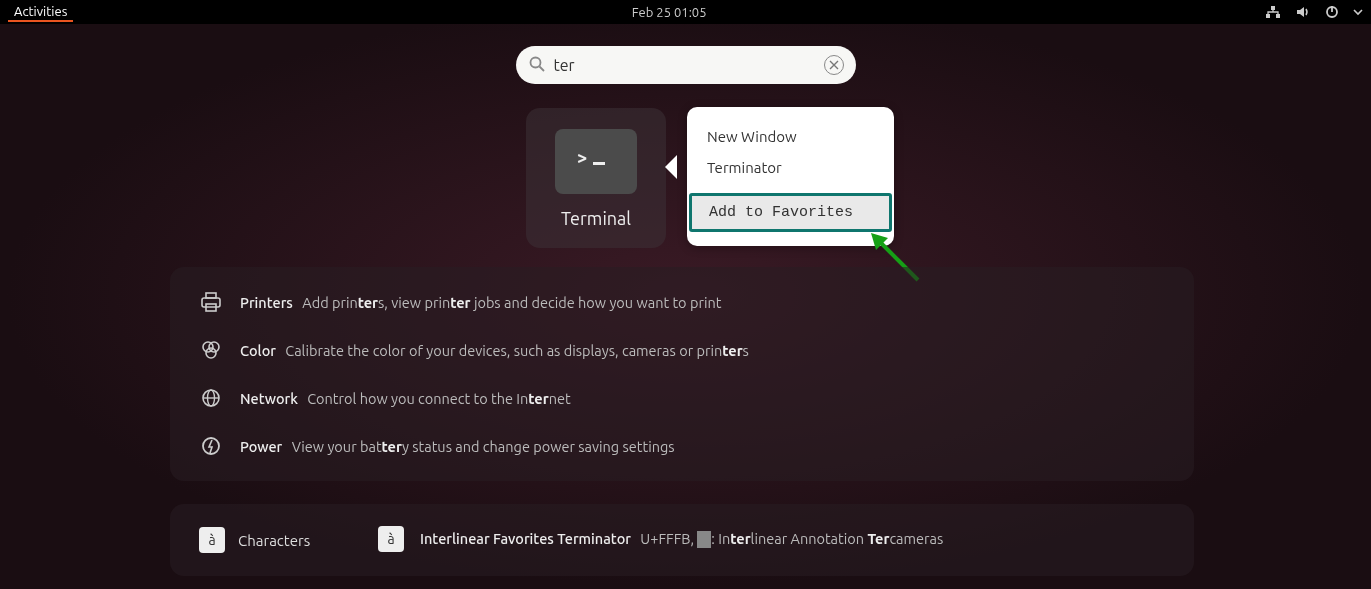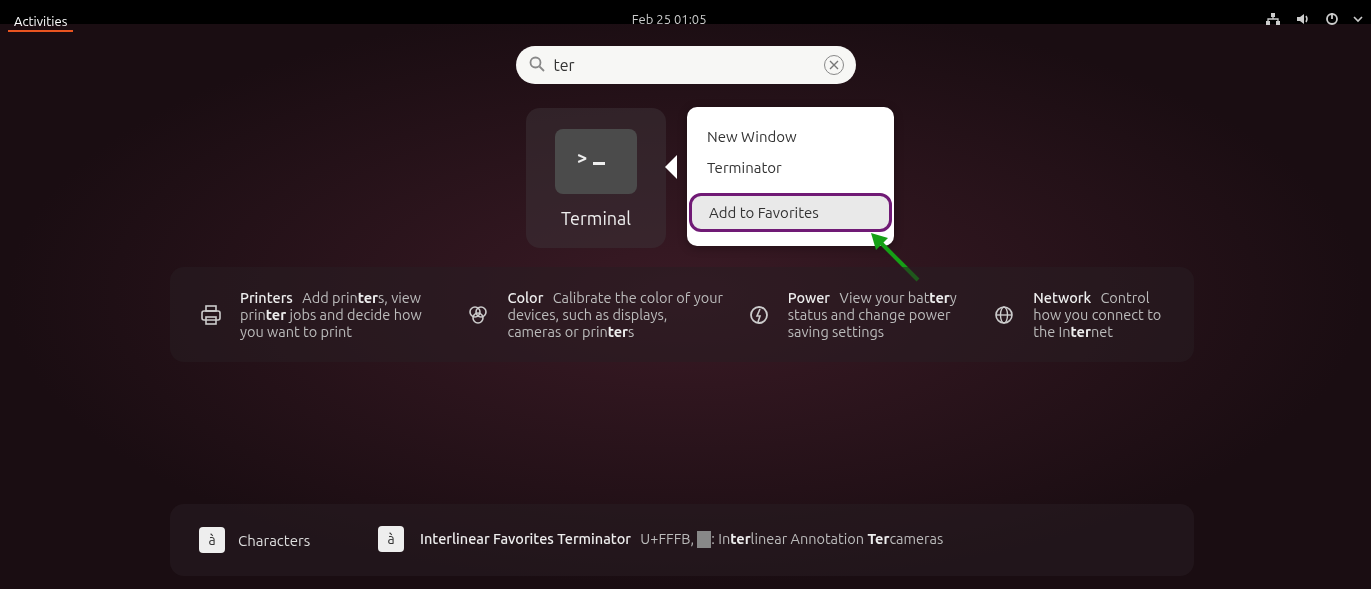--- a/index.html
+++ b/index.html
@@ -1,19 +1,19 @@
 <!DOCTYPE html>
 <html><head>
 <meta charset="utf-8">
 <style>
   * { margin: 0; padding: 0; box-sizing: border-box; font-family: Ubuntu, "Segoe UI", sans-serif; }
   body { width: 1371px; height: 589px; background: radial-gradient(ellipse at center, #3a1a25 0%, #1a0d12 70%); overflow: hidden; position: relative; }
 
   
-  .topbar { height: 24px; background: #000; color: #ccc; display: flex; align-items: flex-start; font-size: 13px; padding: 12px 8px; }
+  .topbar { height: 24px; background: #000; color: #ccc; display: flex; align-items: center; font-size: 13px; padding: 12px 8px; }
   .topbar-left { display:flex; align-items:center; }
   .topbar-center { flex:1; text-align:center; }
   .topbar-right { display:flex; gap:14px; align-items:center; }
   .activities { color:#fff; padding:2px 6px; border-bottom:2px solid #e95420; }
 
   .tray-icon svg { display:block; }
 
   
   .search-wrap { position:absolute; left:50%; transform:translateX(-50%); top:46px; }
   .search { width:340px; height:38px; background:#f7f7f5; border-radius:19px; display:flex; align-items:center; padding:0 12px; gap:8px; }
@@ -23,34 +23,34 @@
   
   .app-result { position:absolute; left:526px; top:108px; width:140px; height:140px; background:rgba(60,50,55,0.55); border-radius:14px; display:flex; flex-direction:column; align-items:center; justify-content:center; gap:14px; }
   .app-icon-box { width:82px; height:65px; background:#4b4b4b; border-radius:8px; display:flex; align-items:center; justify-content:center; }
   .app-label { color:#eee; font-size:18px; }
 
   
   .ctx-wrap { position:absolute; left:665px; top:107px; }
   .ctx-pointer { position:absolute; left:0; top:48px; width:0; height:0; border-top:12px solid transparent; border-bottom:12px solid transparent; border-right:12px solid #fff; }
   .ctx { position:relative; left:22px; width:207px; background:#fff; border-radius:10px; padding:14px 0; box-shadow:0 2px 10px rgba(0,0,0,0.3); }
   .ctx-item { padding:7px 20px; font-size:15px; color:#333; cursor:pointer; }
-  .ctx-highlight { position:relative; z-index:2; border:3px solid #701a75; border-radius:12px; margin:0 2px; padding:8px 17px; background:#e9e9e9; }
+  .ctx-highlight { position:relative; z-index:2; border:3px solid #0f766e; border-radius:3px; margin:0 2px; padding:8px 17px; background:#e9e9e9;font-family:Liberation Mono, monospace; }
 
   
   .arrow-anno { position:absolute; left:868px; top:230px; }
 
   
   .panel { position:absolute; left:170px; width:1024px; background:rgba(40,30,35,0.55); border-radius:14px; padding:22px 28px; color:#ddd; }
   .panel1 { top:267px; }
   .panel2 { top:504px; }
 
   .panel-row { display:flex; align-items:flex-start; }
   .panel-cat { width:180px; display:flex; align-items:center; gap:12px; font-size:15px; color:#ddd; }
   .panel-cat .cat-icon { width:28px; height:28px; display:flex; align-items:center; justify-content:center; }
-  .panel-items { flex:1; display:flex; flex-direction:row; gap:22px; }
+  .panel-items { flex:1; display:flex; flex-direction:column; gap:22px; }
   .panel-item { display:flex; align-items:center; gap:16px; font-size:14.5px; }
   .panel-item .item-icon { width:26px; height:26px; display:flex; align-items:center; justify-content:center; flex-shrink:0; }
   .pi-title { font-weight:500; color:#eee; }
   .pi-desc { color:#bbb; margin-left:6px; }
   b.hl { color:#eee; font-weight:700; }
 
   .char-chip { width:26px; height:26px; background:#eee; color:#333; border-radius:4px; display:flex; align-items:center; justify-content:center; font-size:14px; }
   .char-glyph { width:14px; height:17px; background:#888; display:inline-block; vertical-align:middle; }
 </style>
 </head>
@@ -161,40 +161,40 @@
             </svg>
         </span>
         <span>
           <span class="pi-title">Color</span>
           <span class="pi-desc"><span>Calibrate the color of your devices, such as displays, cameras or prin</span><b class="hl">ter</b><span>s</span></span>
         </span>
       </div>
       <div class="panel-item">
         <span class="item-icon">
           <svg width="24" height="22" viewBox="0 0 24 22">
-              <circle cx="12" cy="11" r="8" stroke="#ccc" stroke-width="1.8" fill="none"></circle>
-              <path d="M13 5 L10 12 H13 L11 18" stroke="#ccc" stroke-width="1.6" fill="none"></path>
-            </svg>
-        </span>
-        <span>
-          <span class="pi-title">Power</span>
-          <span class="pi-desc"><span>View your bat</span><b class="hl">ter</b><span>y status and change power saving settings</span></span>
-        </span>
-      </div>
-      <div class="panel-item">
-        <span class="item-icon">
-          <svg width="24" height="22" viewBox="0 0 24 22">
               <circle cx="12" cy="11" r="8" stroke="#ccc" stroke-width="1.6" fill="none"></circle>
               <ellipse cx="12" cy="11" rx="3.5" ry="8" stroke="#ccc" stroke-width="1.4" fill="none"></ellipse>
               <line x1="4" y1="11" x2="20" y2="11" stroke="#ccc" stroke-width="1.4"></line>
             </svg>
         </span>
         <span>
           <span class="pi-title">Network</span>
           <span class="pi-desc"><span>Control how you connect to the In</span><b class="hl">ter</b><span>net</span></span>
+        </span>
+      </div>
+      <div class="panel-item">
+        <span class="item-icon">
+          <svg width="24" height="22" viewBox="0 0 24 22">
+              <circle cx="12" cy="11" r="8" stroke="#ccc" stroke-width="1.8" fill="none"></circle>
+              <path d="M13 5 L10 12 H13 L11 18" stroke="#ccc" stroke-width="1.6" fill="none"></path>
+            </svg>
+        </span>
+        <span>
+          <span class="pi-title">Power</span>
+          <span class="pi-desc"><span>View your bat</span><b class="hl">ter</b><span>y status and change power saving settings</span></span>
         </span>
       </div>
     </div>
   </div>
 </div>
 
 <div class="panel panel2">
   <div class="panel-row">
     <div class="panel-cat">
       <span class="cat-icon">

